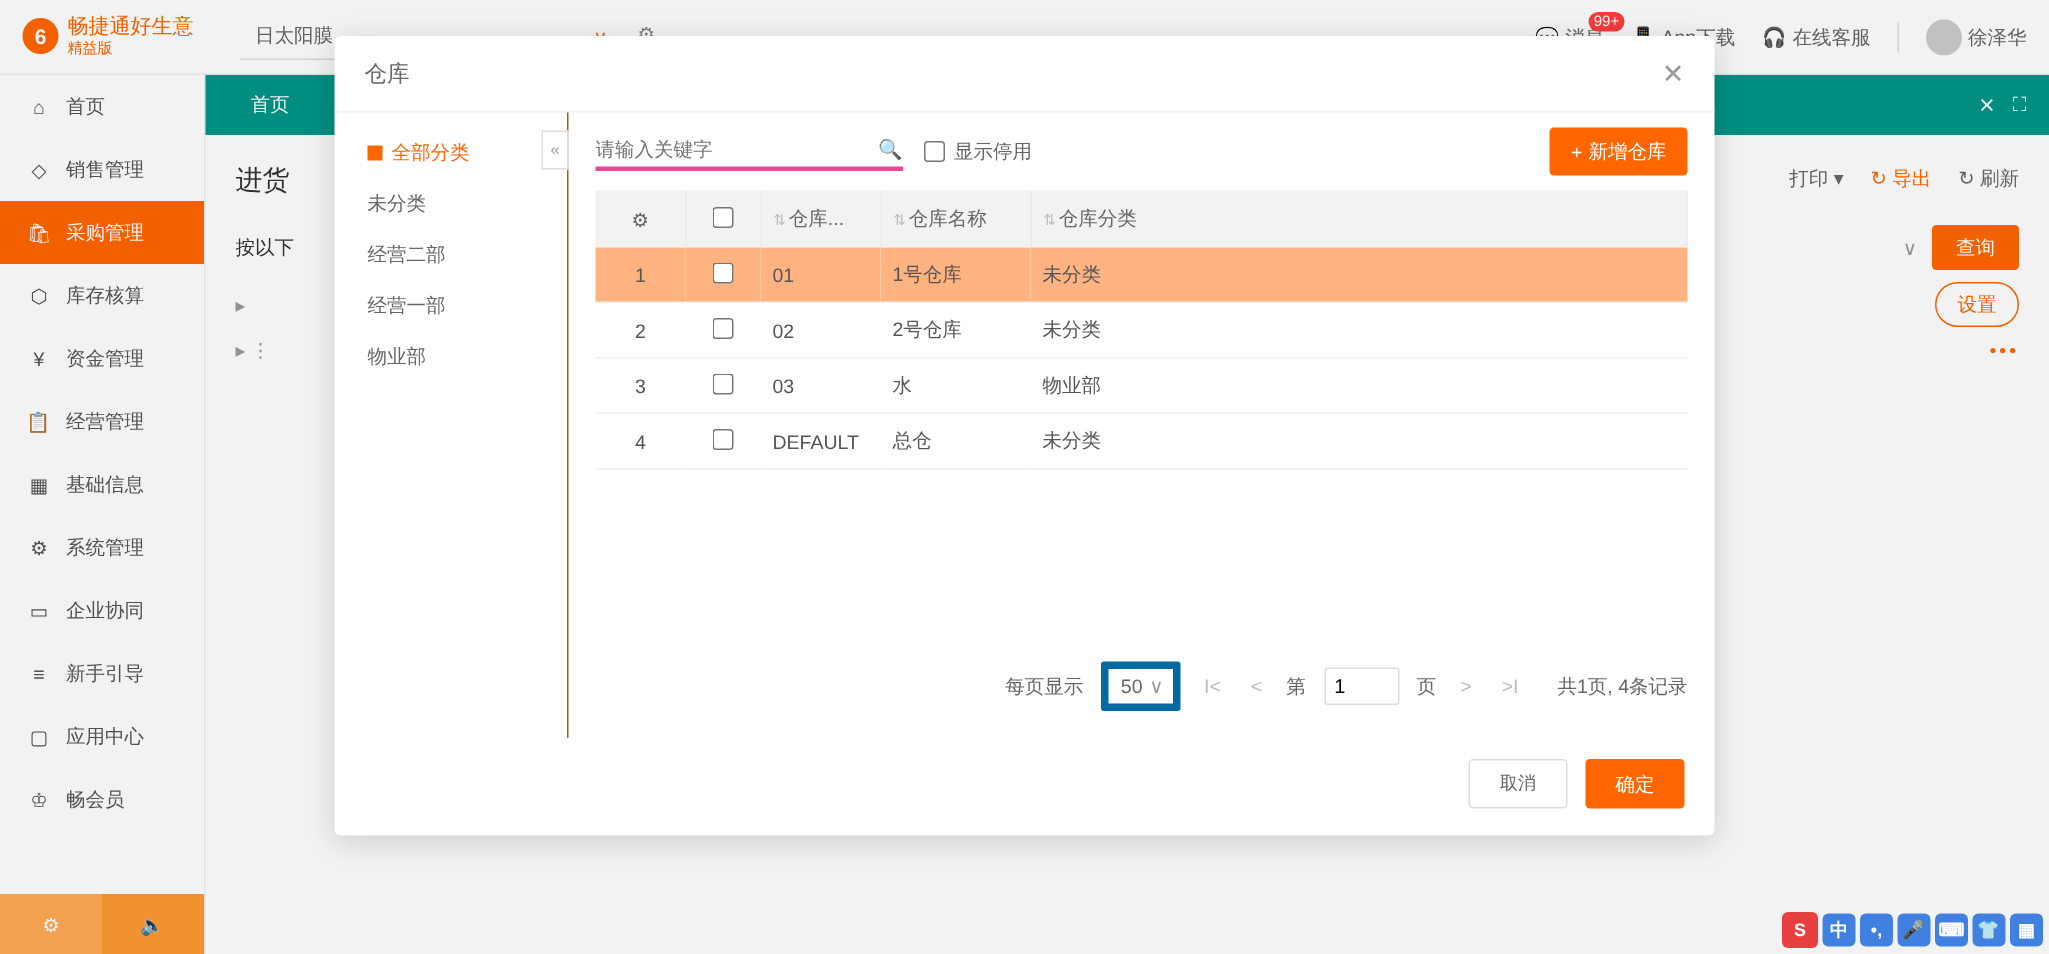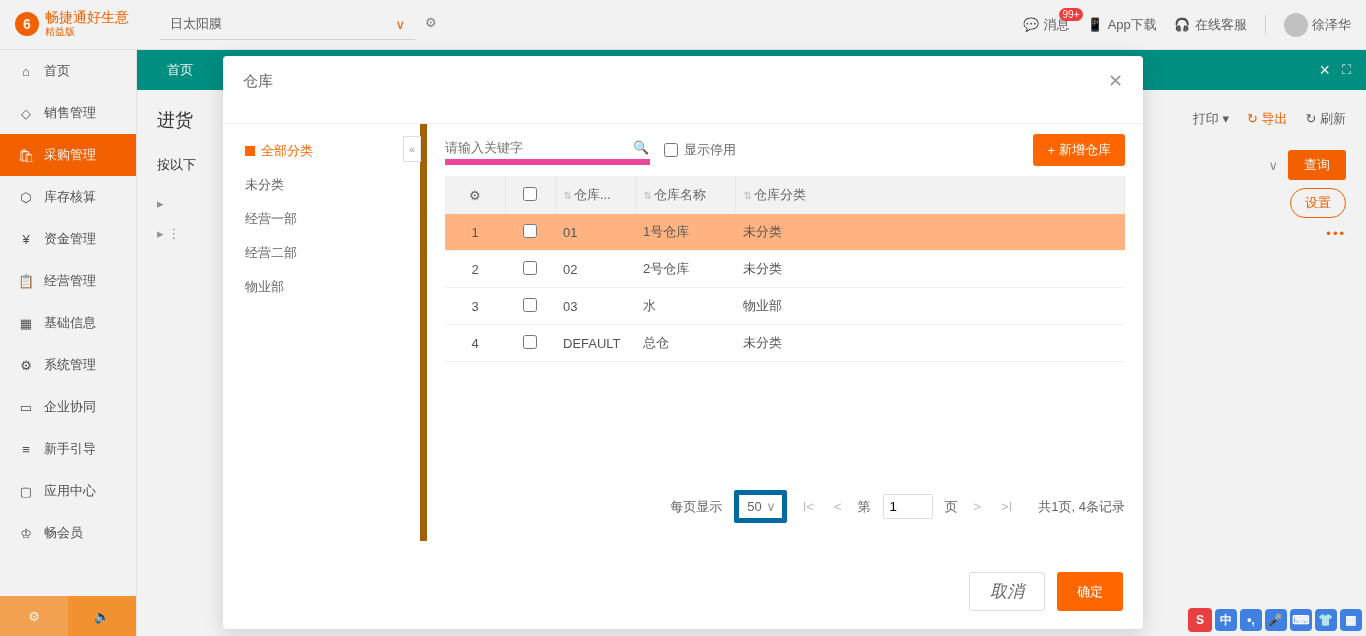--- a/index.html
+++ b/index.html
@@ -42,32 +42,32 @@
     .toolbar-row .exp { color: #ff6600; }
     .filter-row { display: flex; align-items: center; gap: 10px; padding: 8px 0; }
     .filter-right { margin-left: auto; display: flex; gap: 10px; align-items: center; }
     .chev-down { color: #999; }
     .btn-orange { background: #ff6600; color: #fff; border: none; padding: 6px 16px; border-radius: 3px; cursor: pointer; font-size: 13px; }
     .btn-outline { background: #fff; color: #ff6600; border: 1px solid #ff6600; padding: 5px 14px; border-radius: 15px; cursor: pointer; font-size: 13px; }
     .more-dots { color: #ff6600; letter-spacing: 2px; }
     
     
     .modal-overlay { position: absolute; top: 0; left: 0; right: 0; bottom: 0; background: rgba(0,0,0,0.05); display: flex; align-items: flex-start; justify-content: center; }
-    .modal { width: 920px; background: #fff; margin-top: 56px; border-radius: 4px; box-shadow: 0 4px 20px rgba(0,0,0,0.15); display: flex; flex-direction: column; gap: 17px; }
+    .modal { width: 920px; background: #fff; margin-top: 24px; border-radius: 4px; box-shadow: 0 4px 20px rgba(0,0,0,0.15); display: flex; flex-direction: column; }
     .modal-header { display: flex; align-items: center; justify-content: space-between; padding: 14px 20px; color: #666; font-size: 15px; }
     .modal-close { cursor: pointer; color: #999; font-size: 18px; }
     .modal-body { display: flex; border-top: 1px solid #f0f0f0; }
-    .modal-left { width: 204px; border-right: 7px solid #a16207; padding: 10px 0; position: relative; }
+    .modal-left { width: 156px; border-right: 1px solid #a16207; padding: 10px 0; position: relative; }
     .cat-item { padding: 8px 22px; color: #666; cursor: pointer; }
     .cat-item.all { color: #ff6600; display: flex; align-items: center; gap: 6px; }
     .cat-item.all::before { content: ""; display: inline-block; width: 10px; height: 10px; background: #ff6600; }
     .collapse-btn { position: absolute; right: -1px; top: 12px; width: 18px; height: 26px; border: 1px solid #ddd; background: #fff; display: flex; align-items: center; justify-content: center; color: #999; cursor: pointer; font-size: 11px; }
     .modal-right { flex: 1; padding: 10px 18px 0 18px; display: flex; flex-direction: column; }
     .search-row { display: flex; align-items: center; gap: 14px; margin-bottom: 10px; }
-    .search-box { width: 205px; border-bottom: 6px solid #ec4899; display: flex; align-items: flex-end; padding: 4px 0; }
+    .search-box { width: 205px; border-bottom: 3px solid #ec4899; display: flex; align-items: flex-end; padding: 4px 0; }
     .search-box input { border: none; outline: none; flex: 1; font-size: 13px; color: #666; }
     .search-box .sicon { color: #ff6600; }
     .chk-label { display: flex; align-items: center; gap: 6px; color: #666; }
     .add-btn { margin-left: auto; background: #ff6600; color: #fff; border: none; padding: 7px 14px; border-radius: 3px; cursor: pointer; display: flex; align-items: center; gap: 4px; font-size: 13px; }
     
     
     .tbl { width: 100%; border-collapse: collapse; }
     .tbl th { background: #f2f2f2; padding: 10px 8px; text-align: left; color: #666; font-weight: normal; border-right: 1px solid #e8e8e8; font-size: 13px; }
     .tbl th:first-child { text-align: center; width: 60px; }
     .tbl th:nth-child(2) { width: 50px; text-align: center; }
@@ -79,21 +79,21 @@
     .tbl tr.selected td { background: #ffb380; }
     .sort-ico { color: #bbb; font-size: 10px; margin-right: 2px; }
     input[type="checkbox"] { width: 14px; height: 14px; }
     
     .pagination { display: flex; align-items: center; justify-content: flex-end; gap: 12px; padding: 18px 0; color: #666; font-size: 13px; }
     .page-ctl { color: #bbb; cursor: pointer; padding: 0 4px; }
     .page-input { width: 50px; border: 1px solid #ddd; padding: 4px 6px; text-align: left; border-radius: 2px; }
     .page-select { border: 5px solid #0369a1; padding: 4px 20px 4px 8px; border-radius: 2px; position: relative; }
     
     .modal-footer { display: flex; justify-content: flex-end; gap: 12px; padding: 14px 20px 18px; }
-    .btn-cancel { background: #fff; border: 1px solid #ddd; color: #666; padding: 7px 20px; border-radius: 3px; cursor: pointer; font-size: 17px; font-style: italic; }
+    .btn-cancel { background: #fff; border: 1px solid #ddd; color: #666; padding: 7px 20px; border-radius: 3px; cursor: pointer; font-size: 12px; }
     .btn-confirm { background: #ff6600; color: #fff; border: none; padding: 7px 20px; border-radius: 3px; cursor: pointer; font-size: 13px; text-align: center; }
     
     
     .ime-bar { position: absolute; bottom: 4px; right: 4px; display: flex; gap: 3px; align-items: center; }
     .ime-item { width: 22px; height: 22px; border-radius: 4px; display: flex; align-items: center; justify-content: center; color: #fff; font-size: 12px; font-weight: bold; }
     .ime-red { background: #e84040; width: 24px; height: 24px; }
     .ime-blue { background: #4080e0; }
   </style>
 </head>
 <body>
@@ -238,22 +238,22 @@
     <div class="modal-header">
       <span>仓库</span>
       <span class="modal-close">✕</span>
     </div>
     <div class="modal-body">
       <div class="modal-left">
         <div class="cat-item all">
             <span>全部分类</span>
           </div>
         <div class="cat-item">未分类</div>
+        <div class="cat-item">经营二部</div>
         <div class="cat-item">经营一部</div>
-        <div class="cat-item">经营二部</div>
         <div class="cat-item">物业部</div>
         <div class="collapse-btn">«</div>
       </div>
       <div class="modal-right">
         <div class="search-row">
           <div class="search-box">
             <input type="text" placeholder="请输入关键字" style="">
             <span class="sicon">🔍</span>
           </div>
           <label class="chk-label">

